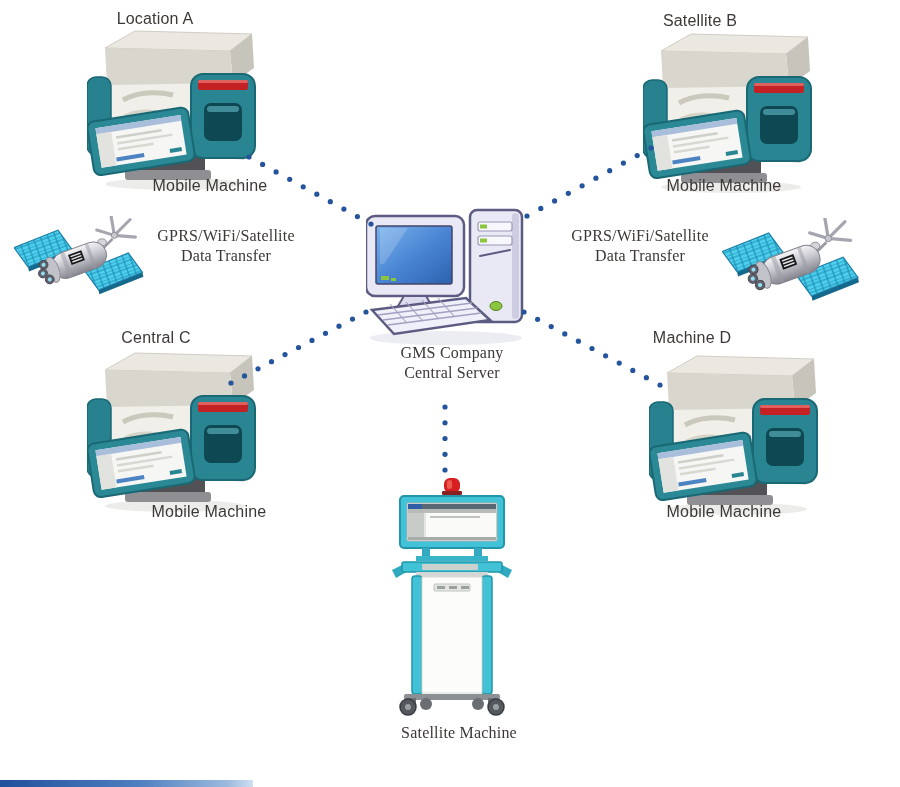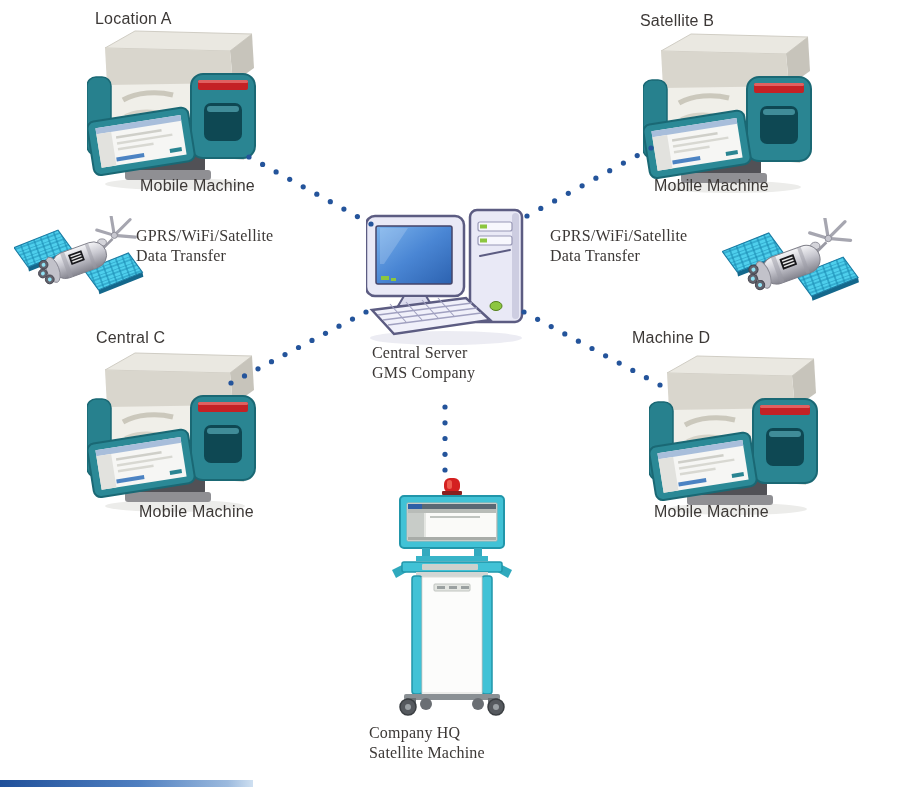--- a/index.html
+++ b/index.html
@@ -2,21 +2,21 @@
 <html style="--text: #3c3836; --connection-dot: #24549b; --machine-teal: #2a8592; --machine-lid: #d9d6cd; --machine-red-stripe: #c42125; --lab-cyan: #41c2d6; --beacon-red: #d42020; --server-screen-blue: #4a86d4; --server-accent-green: #8cc63f; --satellite-panel-cyan: #4ecfec; --footer-bar-blue: #20509a;"><head>
 <meta charset="utf-8">
 <style>
   html,body{margin:0;padding:0;background:#fff;}
   .stage{
     position:relative;width:900px;height:787px;background:#ffffff;overflow:hidden;
     font-family:"Liberation Sans", sans-serif;
   }
   .lbl{
     position:absolute;color:var(--text,#3c3836);font-size:16px;line-height:20px;
-    text-align:left;white-space:nowrap;letter-spacing:.2px;
+    text-align:center;white-space:nowrap;letter-spacing:.2px;
   }
   .lbl span{display:block;font-family:Liberation Serif, serif;}
   .gfx{position:absolute;}
   #conn-svg{position:absolute;left:0;top:0;pointer-events:none;}
   .footer-bar{
     position:absolute;left:0;top:780px;width:253px;height:7px;
     background:linear-gradient(to right,#20509a 0%,#4f7fc0 55%,#9cbade 90%,#cfe0f1 100%);
   }
   .hidden-defs{position:absolute;width:0;height:0;overflow:hidden;}
 </style>
@@ -259,28 +259,27 @@
   <div class="lbl" style="left:136px;top:226px;width:180px">
     <span>GPRS/WiFi/Satellite</span>
     <span>Data Transfer</span>
   </div>
   <div class="lbl" style="left:550px;top:226px;width:180px">
     <span>GPRS/WiFi/Satellite</span>
     <span>Data Transfer</span>
   </div>
 
   <div class="lbl" style="left:372px;top:343px;width:160px">
+    <span>GMS Company</span>
     <span>Central Server</span>
-    <span>GMS Company</span>
   </div>
 
   <div class="lbl" style="left:96px;top:328px;width:120px">Central C</div>
   <div class="lbl" style="left:632px;top:328px;width:120px">Machine D</div>
   <div class="lbl" style="left:139px;top:502px;width:140px">Mobile Machine</div>
   <div class="lbl" style="left:654px;top:502px;width:140px">Mobile Machine</div>
 
   <div class="lbl" style="left:369px;top:723px;width:180px">
-    <span>Company HQ</span>
     <span>Satellite Machine</span>
   </div>
 
   <div class="footer-bar"></div>
 </div>
 
 </body></html>

